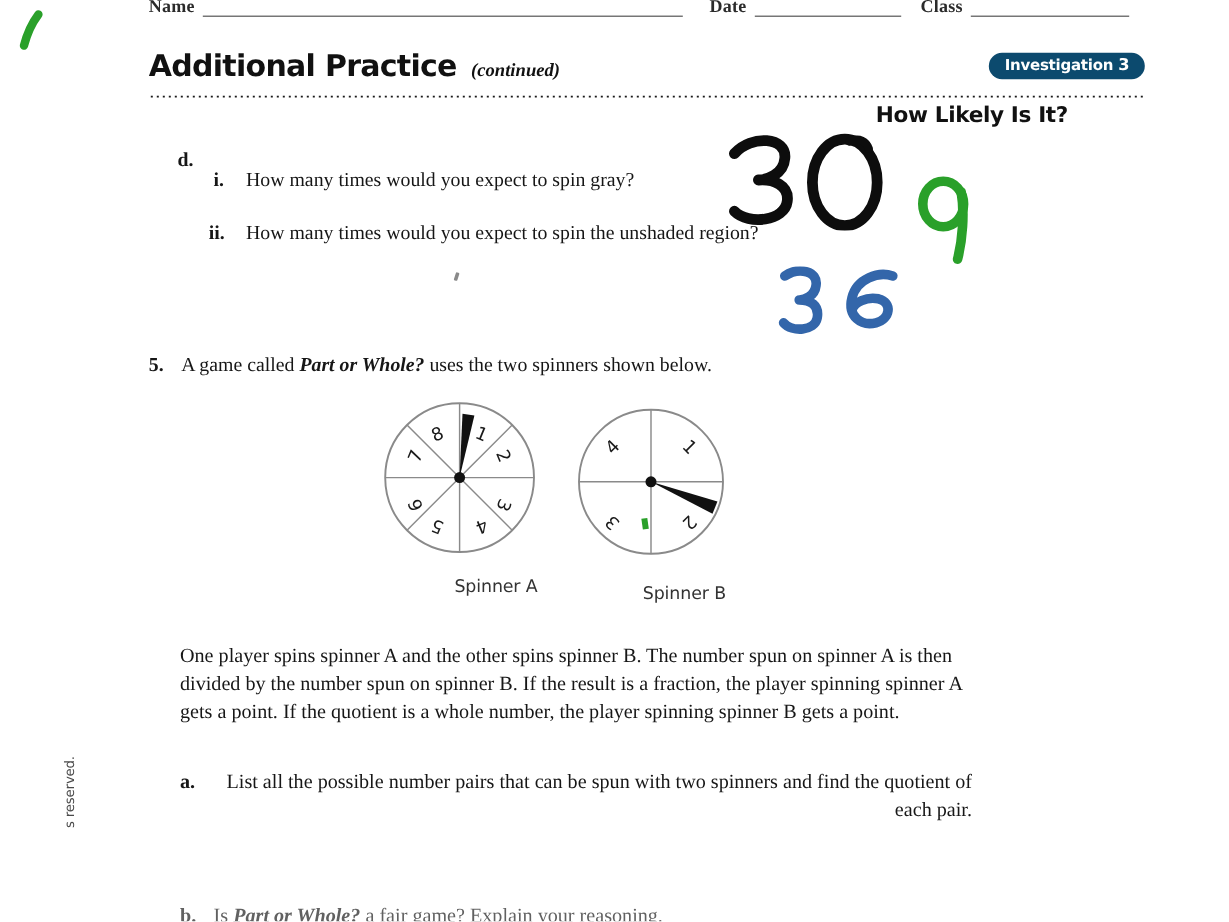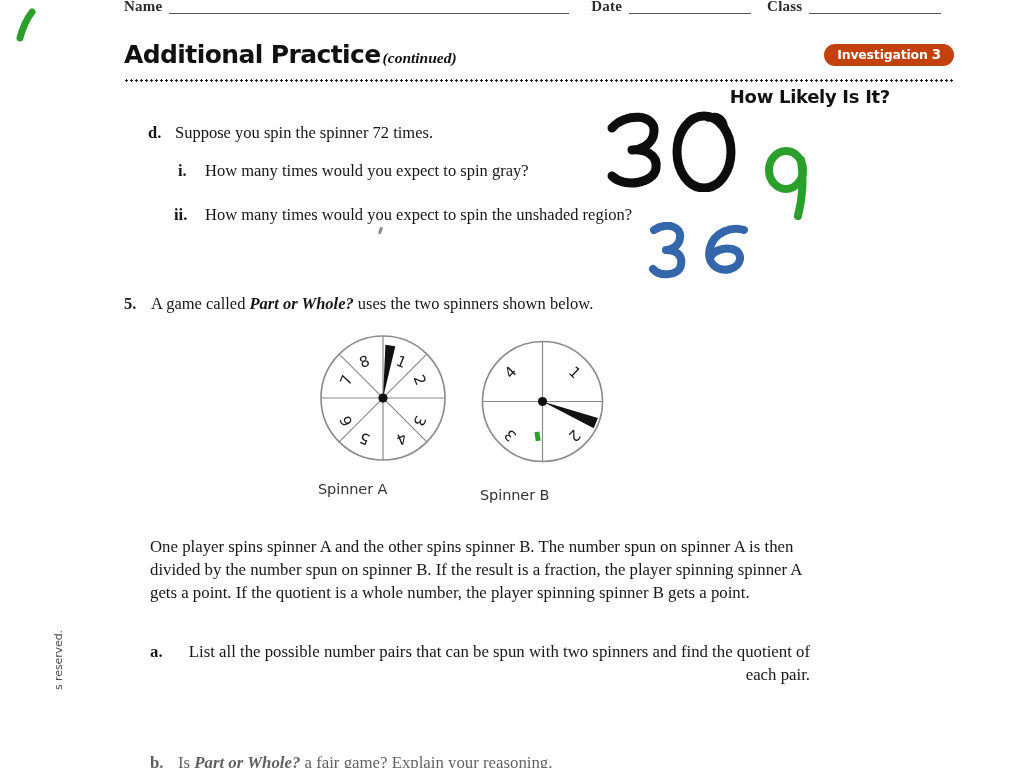--- a/index.html
+++ b/index.html
@@ -65,27 +65,27 @@
     letter-spacing: -0.6px;
     color: #111;
     white-space: nowrap;
   }
   .ap-cont {
     font-family: "Liberation Serif", serif;
     font-size: 15.5px;
     font-weight: 700;
     font-style: italic;
     letter-spacing: 0;
-    margin-left: 2px;
+    margin-left: 12px;
   }
   .inv-badge {
     position: absolute;
     right: 0;
     top: 4px;
-    background: #c2410c;
+    background: #0c4a6e;
     color: #fff;
     border-radius: 11px;
     padding: 3px 13px 4px 13px;
     font-family: "DejaVu Sans", sans-serif;
     font-size: 12.5px;
     font-weight: 700;
     letter-spacing: -0.2px;
     white-space: nowrap;
     line-height: 1.1;
   }
@@ -160,21 +160,21 @@
     left: 300px;
     top: 333px;
     width: 340px;
     height: 175px;
   }
   .spinner-box { position: absolute; }
   .spinner-cap {
     position: absolute;
     top: 148px;
     width: 100%;
-    text-align: left;
+    text-align: right;
     font-family: "DejaVu Sans", sans-serif;
     font-size: 14.5px;
     color: #333;
     letter-spacing: -0.1px;
   }
 
   
   .para {
     position: absolute;
     left: 150px;
@@ -290,21 +290,20 @@
       <span>Investigation</span>
       <b>3</b>
     </div>
   </div>
   <div class="dot-rule"></div>
   <div class="subtitle">How Likely Is It?</div>
 
   <div class="qd">
     <div class="q-line lvl-d">
       <span class="q-marker" style="left:0;">d.</span>
-      <span>Suppose you spin the spinner 72 times.</span>
     </div>
 
     <div class="q-line lvl-rm sp-i">
       <span class="q-marker" style="left:30px;">i.</span>
       <span>How many times would you expect to spin gray?</span>
     </div>
 
     <div class="q-line lvl-rm sp-ii">
       <span class="q-marker" style="left:26px;">ii.</span>
       <span>How many times would you expect to spin the unshaded region?</span>

